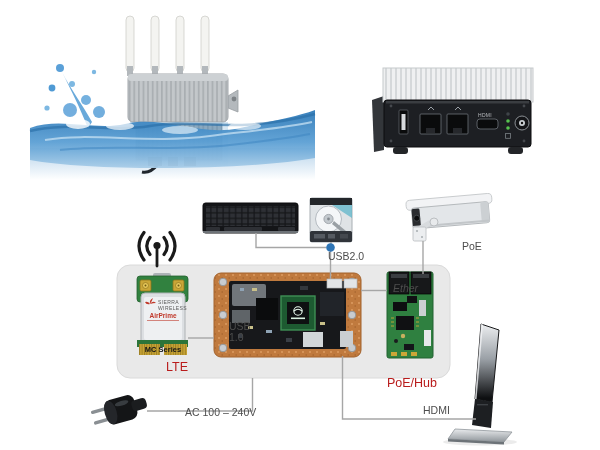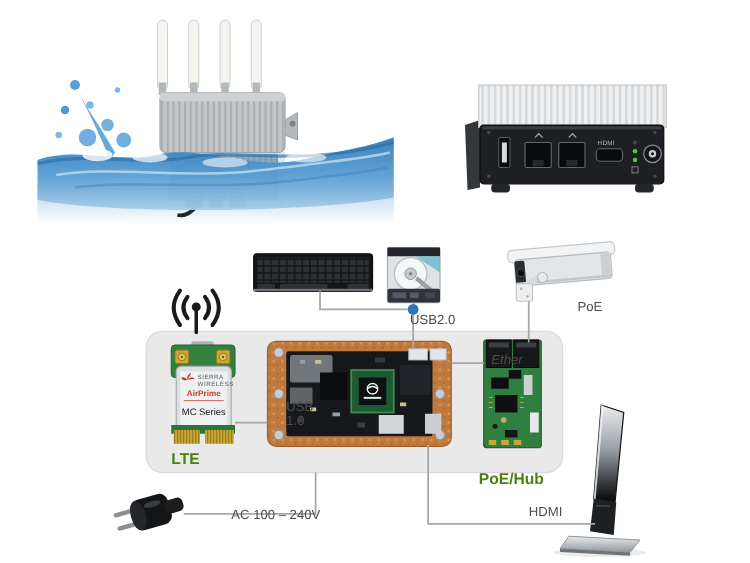--- a/index.html
+++ b/index.html
@@ -1,24 +1,24 @@
 <!DOCTYPE html>
 <html><head>
 <meta charset="utf-8">
 <style>
   html,body{margin:0;padding:0;background:#fff;}
   .stage{position:relative;width:600px;height:450px;background:#ffffff;overflow:hidden;
          font-family:"Liberation Sans",sans-serif;}
   .stage svg{position:absolute;left:0;top:0;}
   .lbl{position:absolute;color:#4d4d4d;font-size:10.5px;line-height:11px;white-space:nowrap;padding-left:37px;}
-  .cap{position:absolute;color:#4d7c0f;font-size:12.5px;font-weight:700;text-align:left;white-space:nowrap;}
+  .cap{position:absolute;color:#b91c1c;font-size:12.5px;font-weight:400;text-align:right;white-space:nowrap;}
   .tiny{position:absolute;white-space:nowrap;}
   .sierra{font-size:5px;color:#5a5a5a;letter-spacing:.4px;line-height:5px;}
   .airprime{font-size:6.5px;font-weight:700;color:#c0392b;}
-  .mcseries{font-size:7.5px;font-weight:400;color:#151515;}
+  .mcseries{font-size:7.5px;font-weight:700;color:#151515;margin-top:20px;}
   .hdmiport{font-size:5px;color:#b9bcbf;letter-spacing:.3px;}
   .ctr{text-align:center;}
 </style>
 </head>
 <body>
 
 <div class="stage">
 
 <svg width="600" height="450" viewBox="0 0 600 450">
   <defs>

